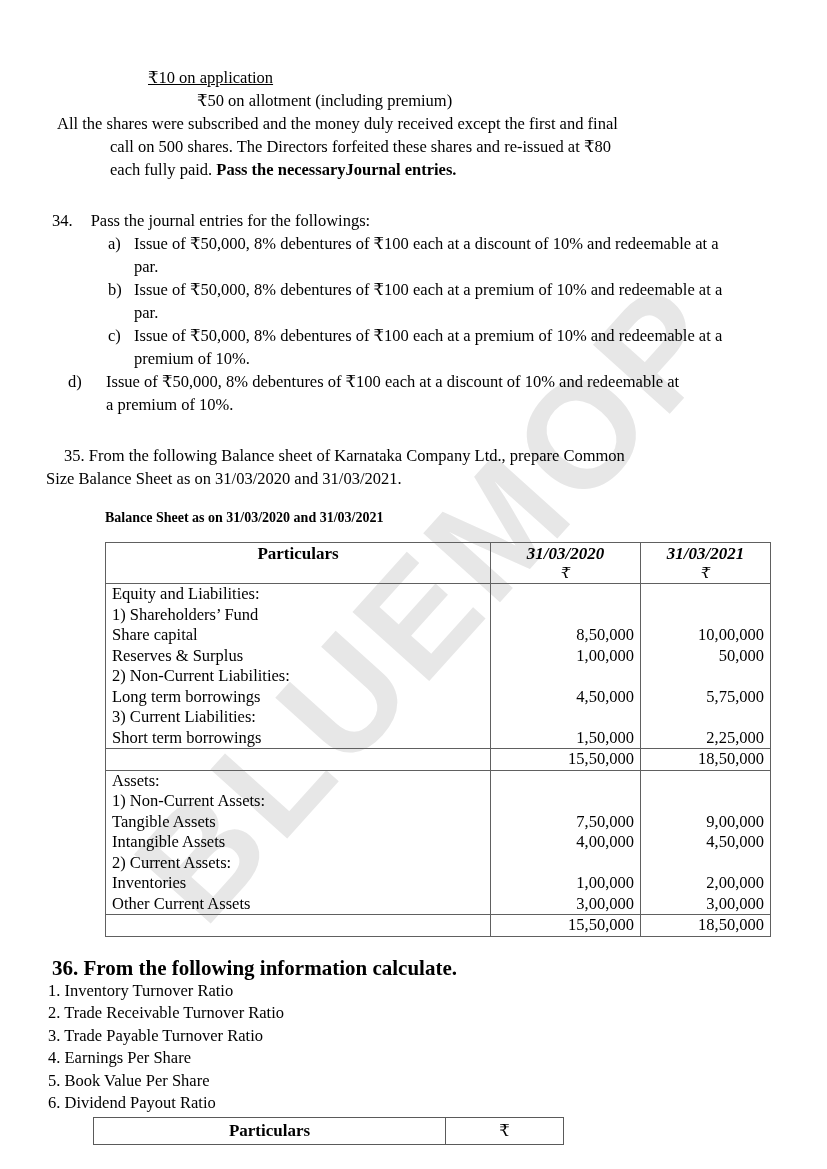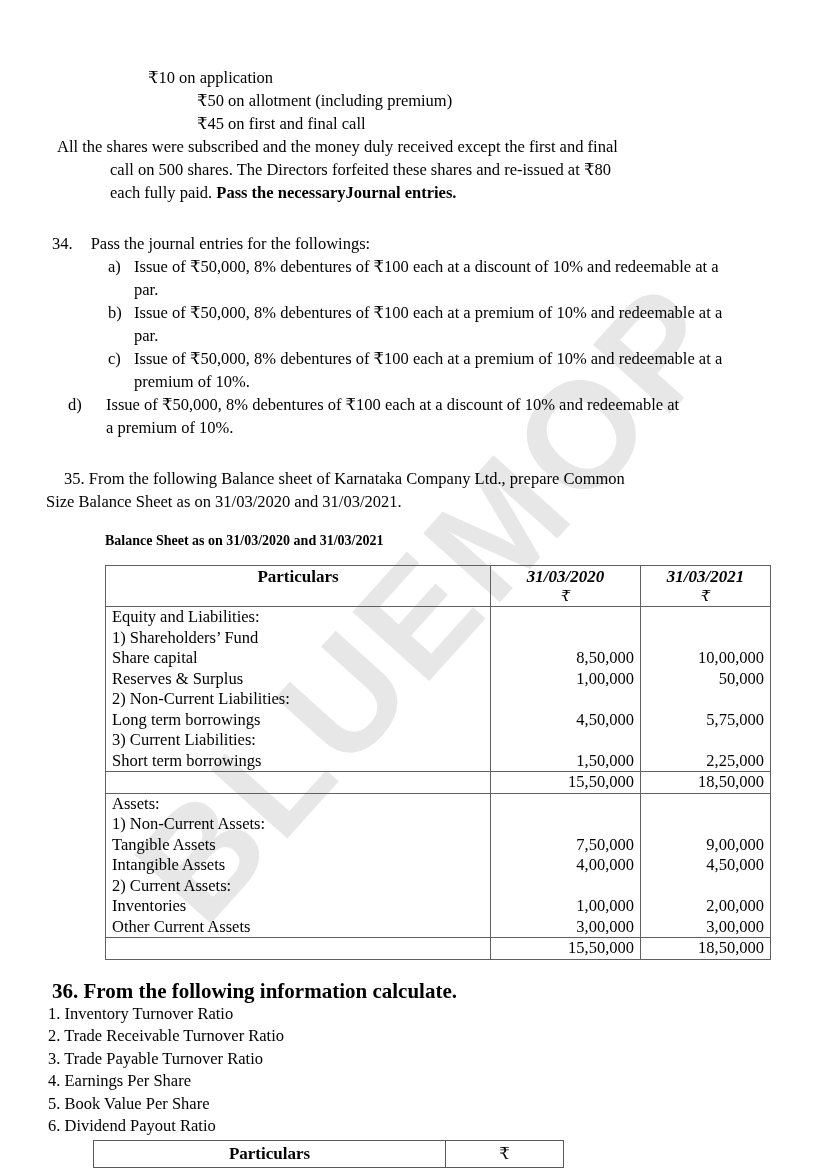--- a/index.html
+++ b/index.html
@@ -52,21 +52,21 @@
     z-index: 2;
     padding-top: 66px;
   }
 
   .ln {
     font-size: 16.5px;
     line-height: 23px;
     white-space: nowrap;
   }
 
-  .i148 { margin-left: 148px; }
+  .i148 { margin-left: 148px; text-decoration: underline; }
   .i197 { margin-left: 197px; }
   .i57  { margin-left: 57px; }
   .i110 { margin-left: 110px; }
 
   b.bld { font-weight: 700; }
   .gap-md { height: 20px; }
   .gap-lg { height: 28px; }
 
   
   .qrow {
@@ -189,21 +189,20 @@
 
   <div class="watermark">
     <div class="watermark-text">BLUEMOP</div>
   </div>
 
   <div class="content">
 
     <div>
       <div class="ln i148">₹10 on application</div>
       <div class="ln i197">₹50 on allotment (including premium)</div>
-      <div class="ln i197">₹45 on first and final call</div>
       <div class="ln i57">All the shares were subscribed and the money duly received except the first and final</div>
       <div class="ln i110">call on 500 shares. The Directors forfeited these shares and re-issued at ₹80</div>
       <div class="ln i110"><span>each fully paid. </span><b class="bld">Pass the necessaryJournal entries.</b></div>
     </div>
 
     <div class="gap-lg"></div>
 
     <div>
       <div class="qrow" style="margin-left:52px;">
         <span class="qnum">34.</span>

